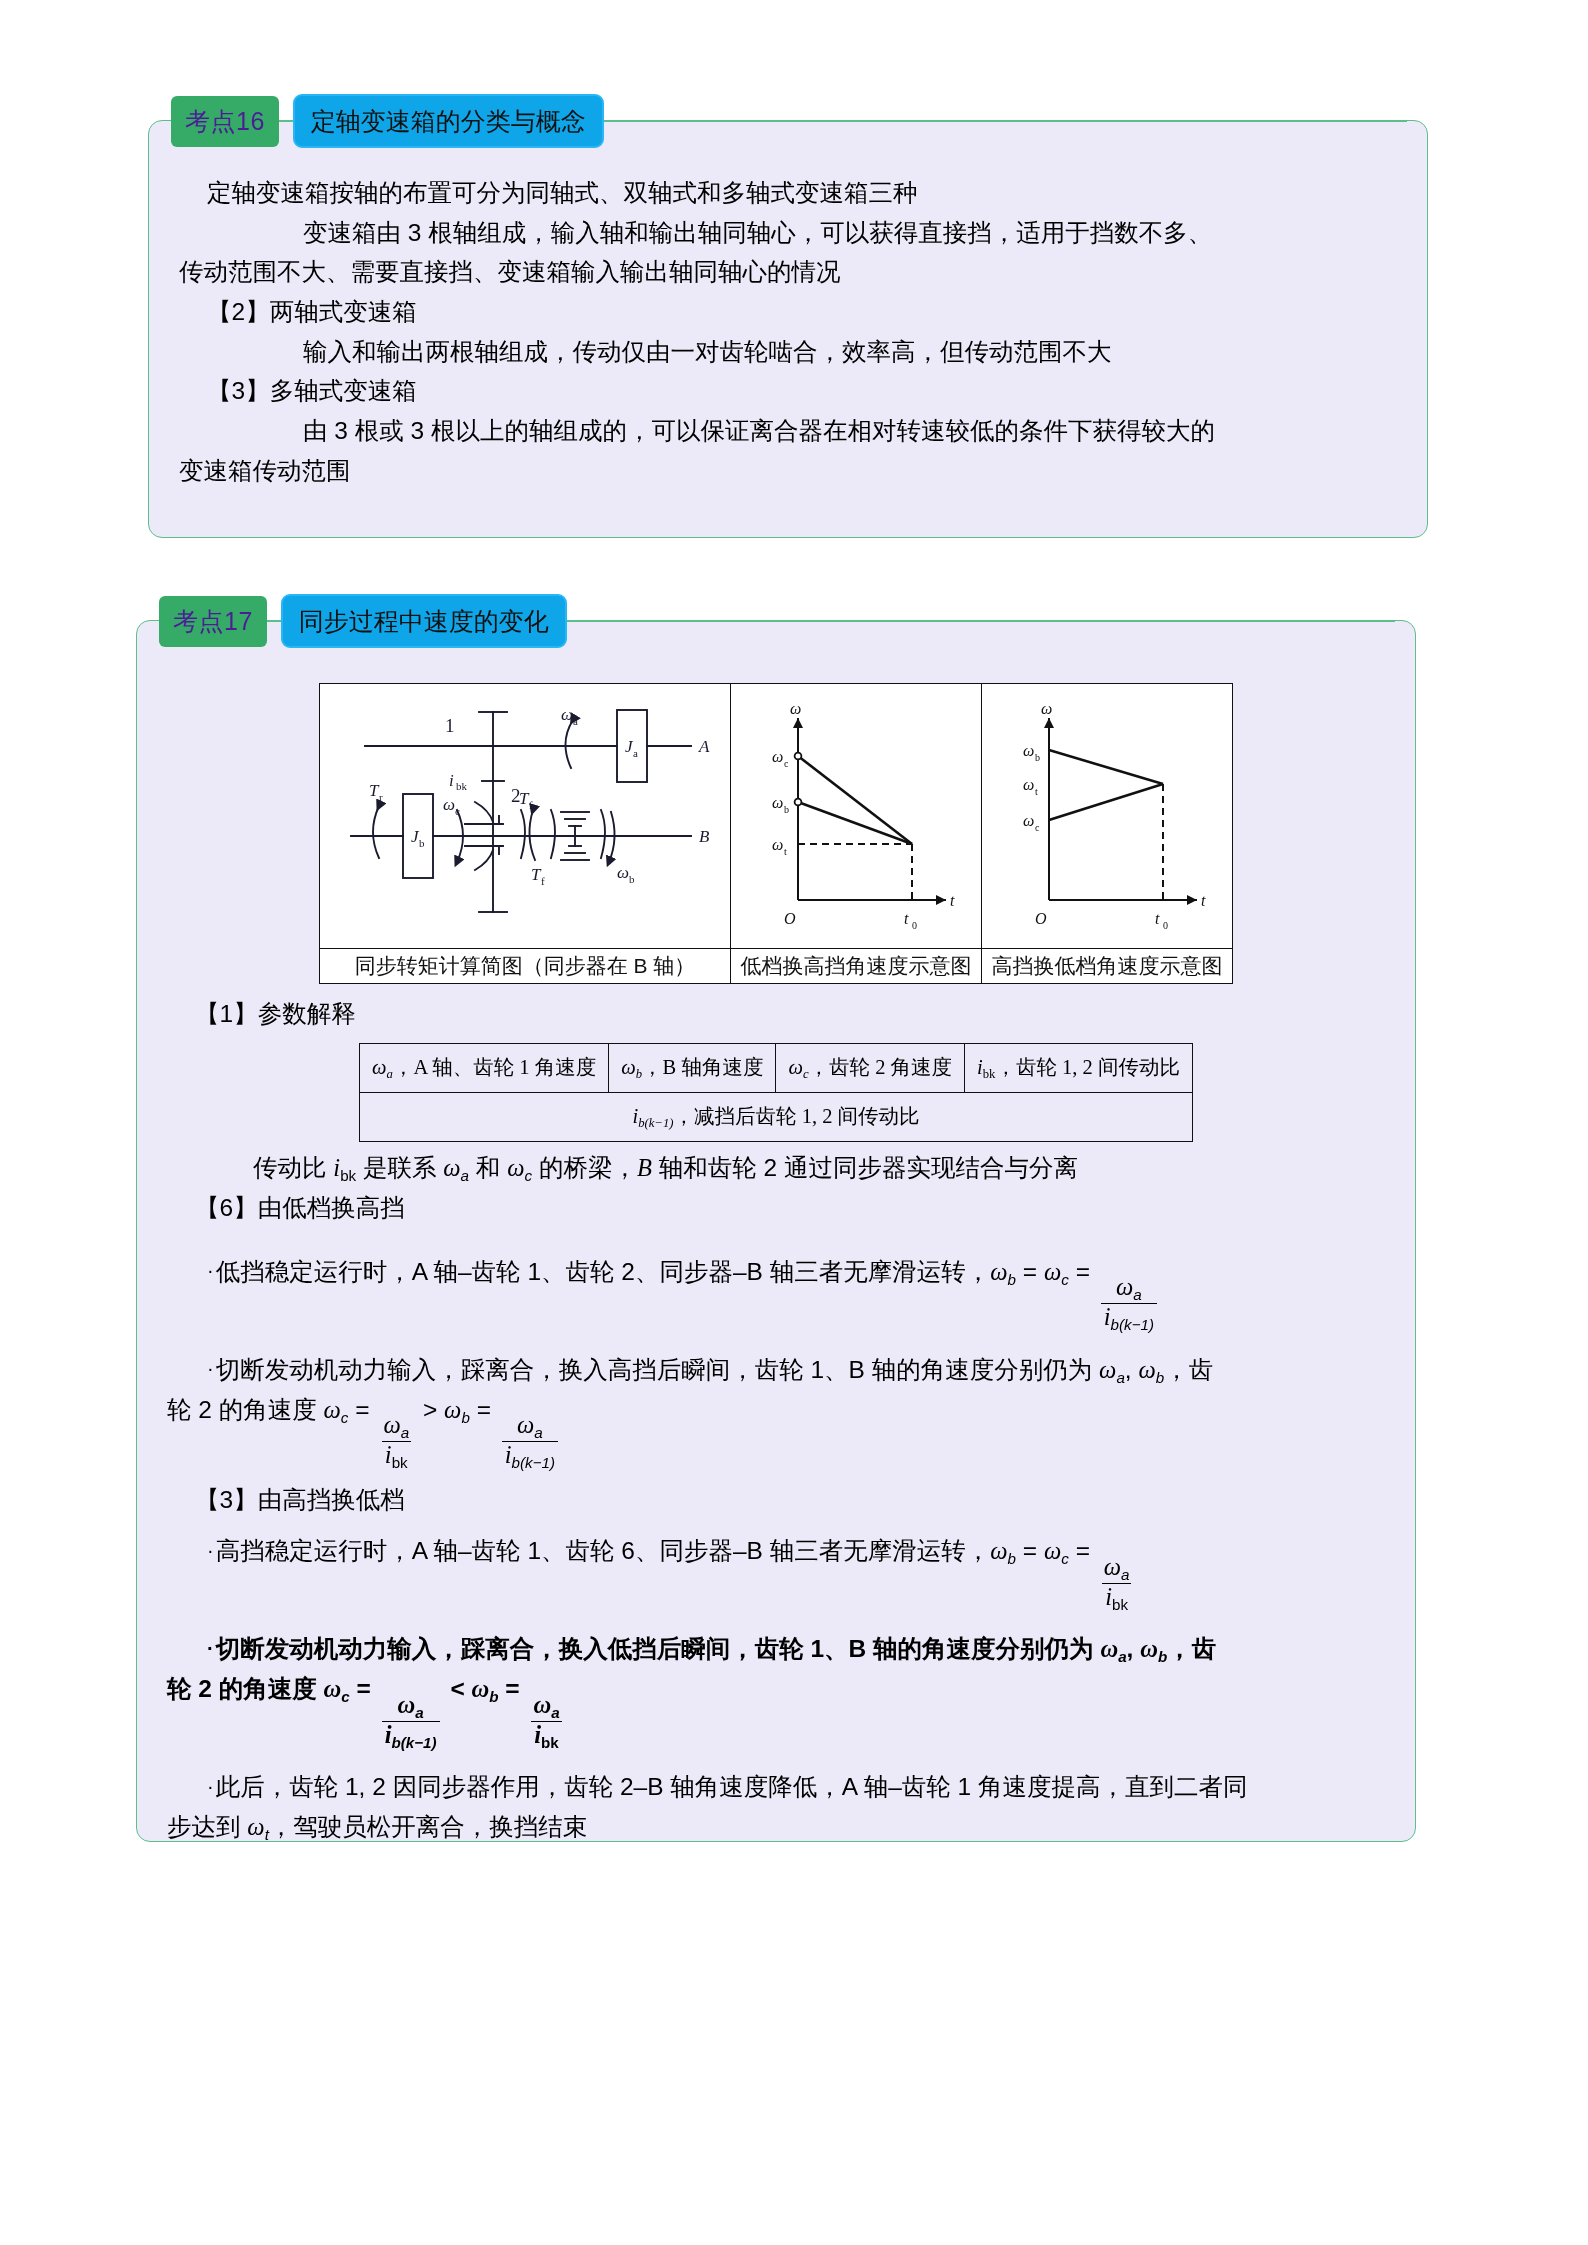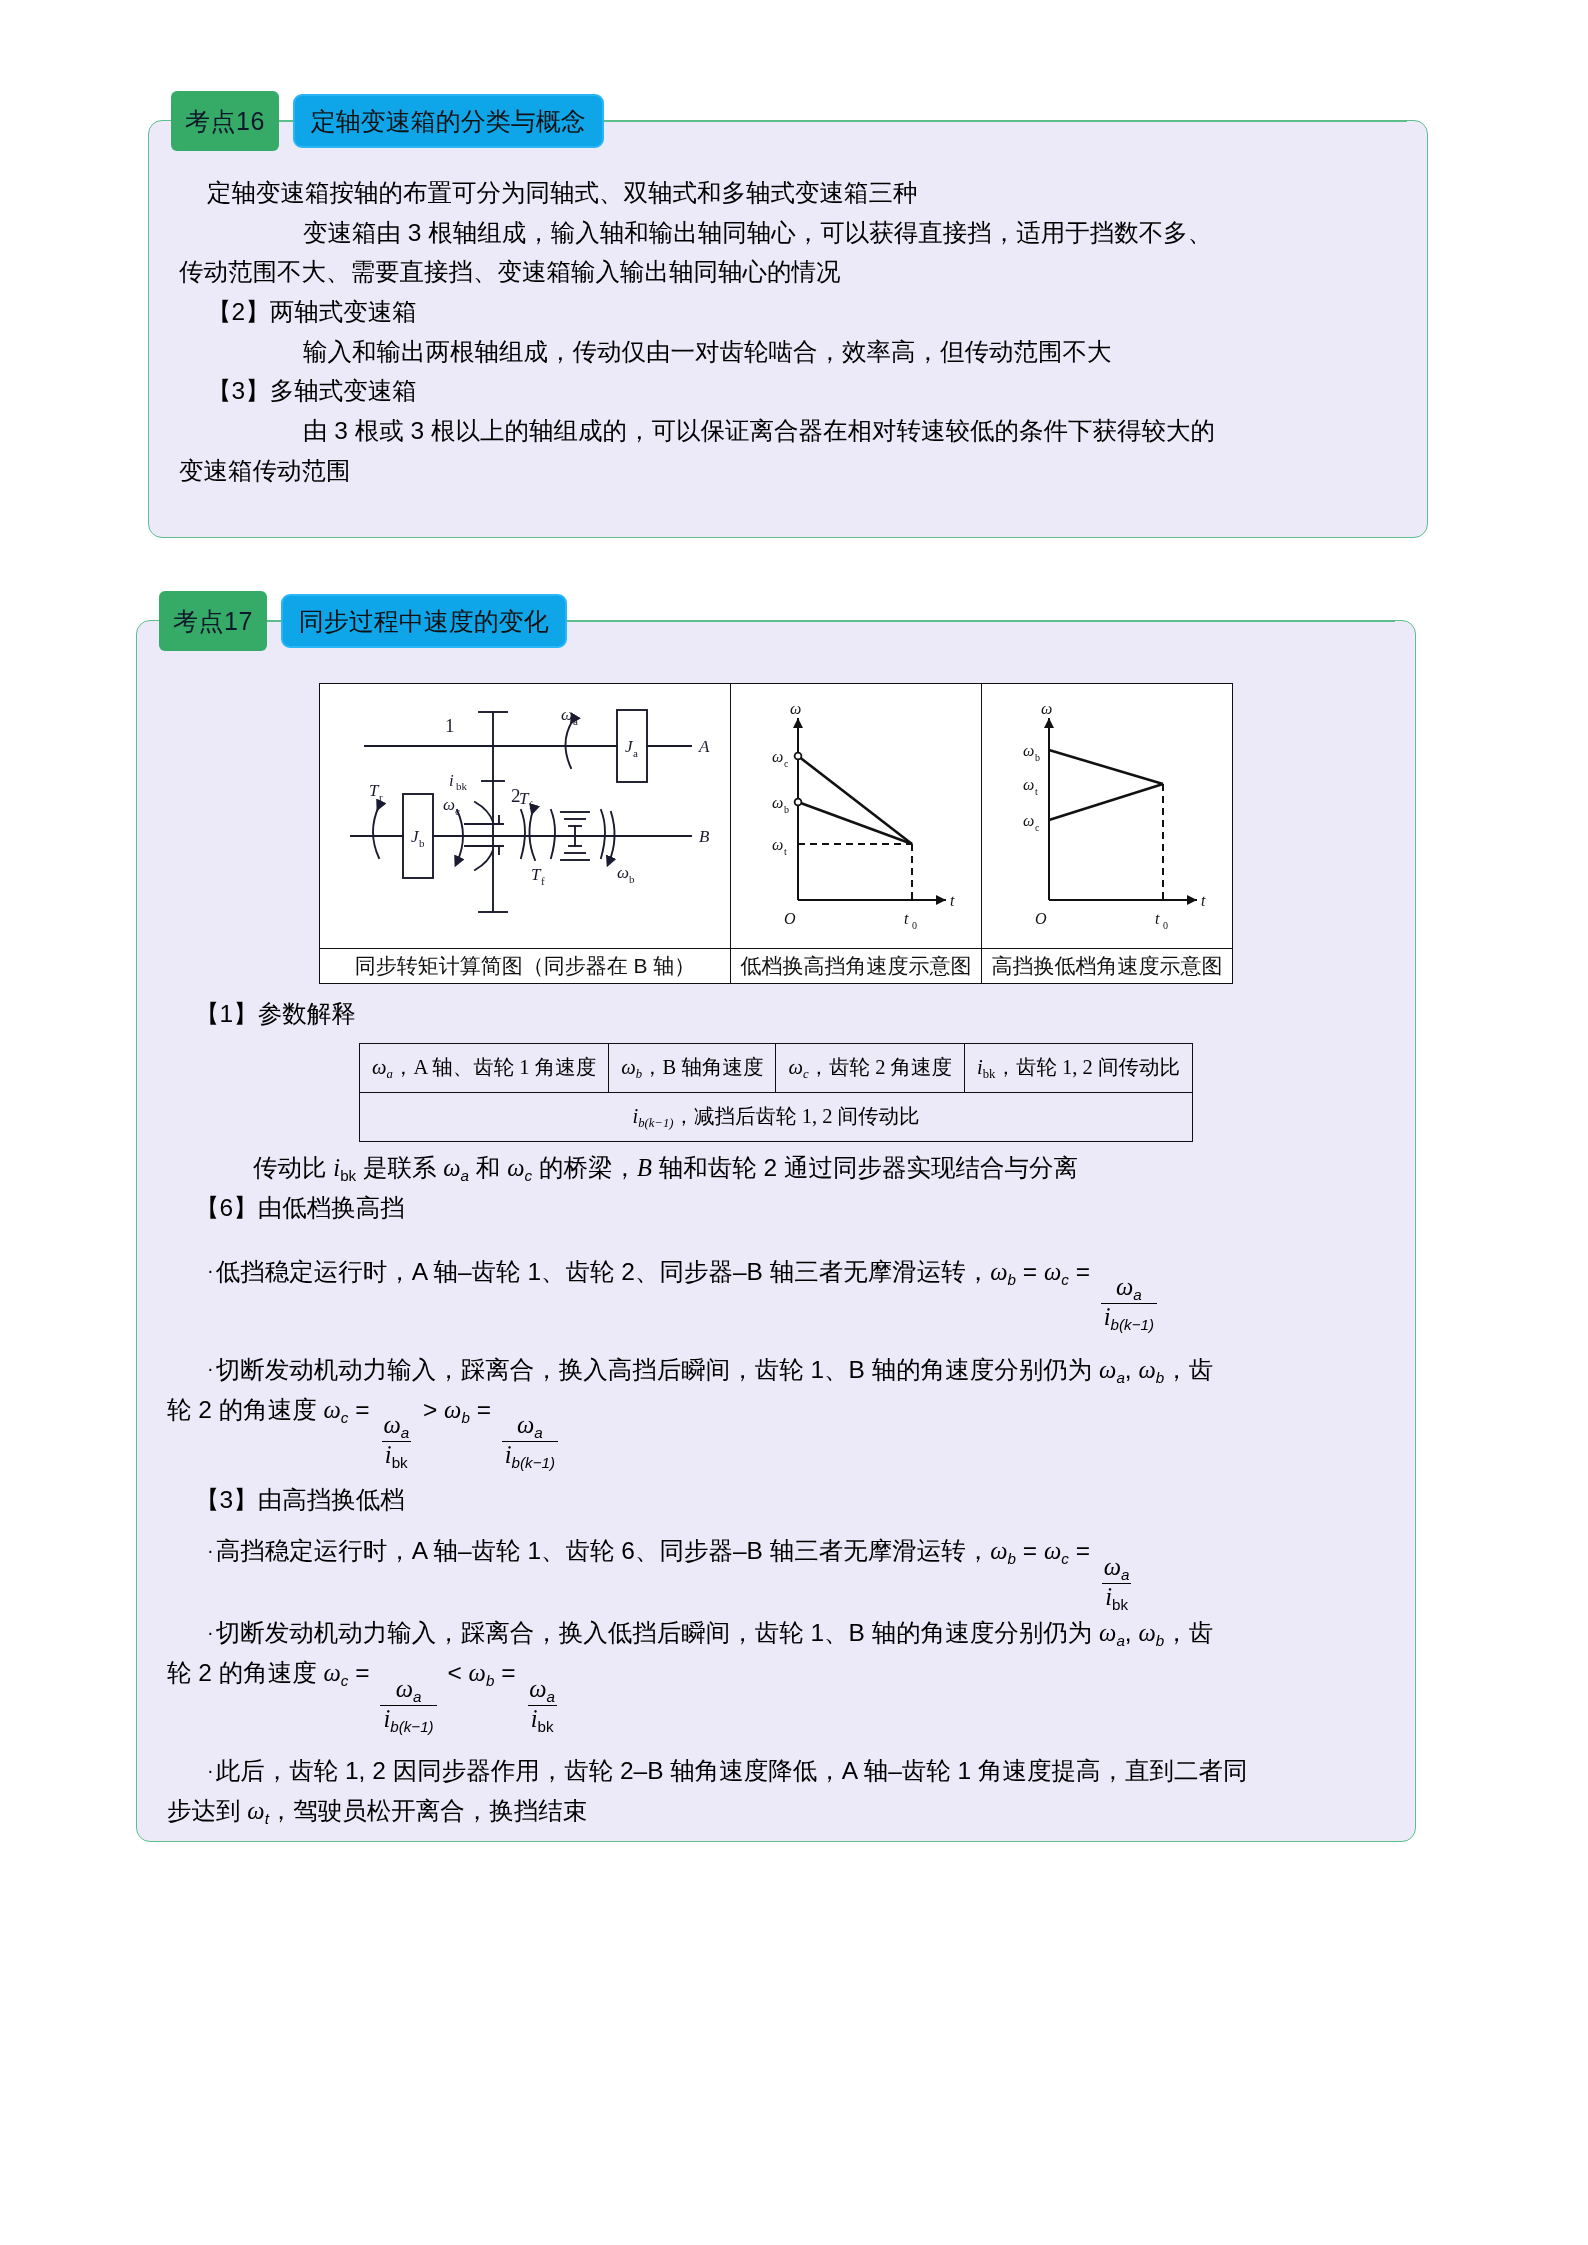--- a/index.html
+++ b/index.html
@@ -21,24 +21,24 @@
     background:#eceaf8;
   }
   .card-head{
     position:absolute;
     top:-26px;left:22px;
     display:flex;align-items:center;
     height:52px;
   }
   .badge{
     background:#36ab68;
-    color:#0f172a;
+    color:#4c1d95;
     border-radius:6px;
     padding:0 14px;
-    height:60px;
+    height:51px;
     display:flex;align-items:center;
     font-size:25px;
     letter-spacing:.5px;
     position:relative;z-index:3;
   }
   .connector{
     width:14px;height:2px;background:#5cbf8a;
     position:relative;z-index:1;
   }
   .title-pill{
@@ -378,21 +378,21 @@
         <span>【3】由高挡换低档</span>
       </p>
 
       <p class="ln bulln" style="margin-top:12px;">
         <span class="dot">·</span><span>高挡稳定运行时，A 轴–齿轮 1、齿轮 6、同步器–B 轴三者无摩滑运转，</span><span class="mi">ω</span><span class="sub">b</span> = <span class="mi">ω</span><span class="sub">c</span> = <span class="frac">
             <span class="nu"><span class="mi">ω</span><span class="sub">a</span></span>
             <span class="de"><span class="mi">i</span><span class="subu">bk</span></span>
           </span>
       </p>
 
-      <p class="ln wrap bulln" style="padding-left:40px;margin-top:0;">
+      <p class="ln wrap bulln" style="padding-left:40px;margin-top:16px;font-weight:bold;">
         <span class="dot">·</span><span>切断发动机动力输入，踩离合，换入低挡后瞬间，齿轮 1、B 轴的角速度分别仍为 </span><span class="mi">ω</span><span class="sub">a</span>, <span class="mi">ω</span><span class="sub">b</span><span>，齿</span><br>
         <span style="margin-left:-40px;display:inline-block;"></span><span>轮 2 的角速度 </span><span class="mi">ω</span><span class="sub">c</span> = <span class="frac">
             <span class="nu"><span class="mi">ω</span><span class="sub">a</span></span>
             <span class="de"><span class="mi">i</span><span class="sub">b(k−1)</span></span>
           </span> &lt; <span class="mi">ω</span><span class="sub">b</span> = <span class="frac">
             <span class="nu"><span class="mi">ω</span><span class="sub">a</span></span>
             <span class="de"><span class="mi">i</span><span class="subu">bk</span></span>
           </span>
       </p>
 

